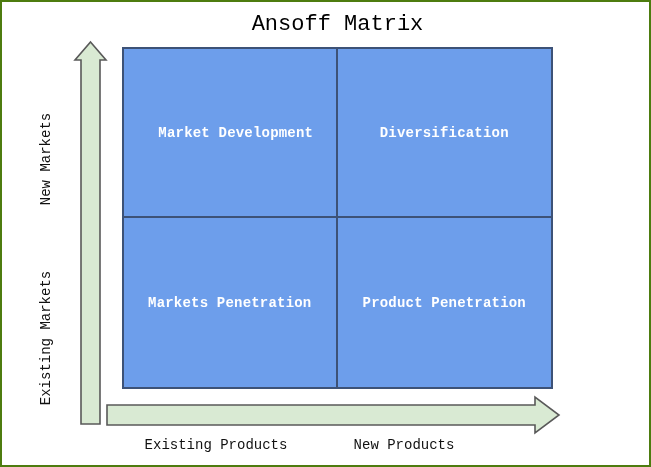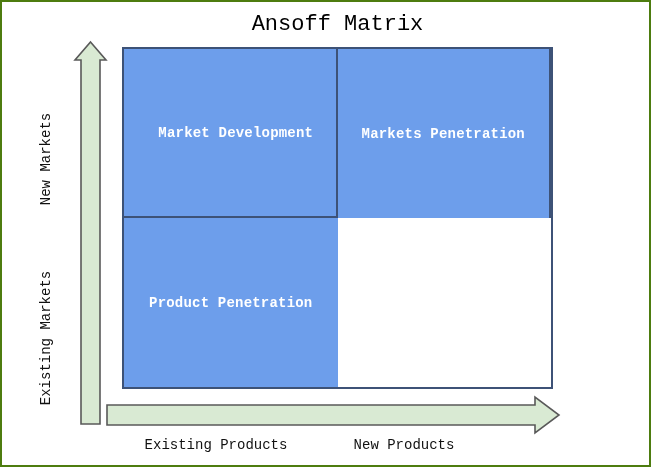--- a/index.html
+++ b/index.html
@@ -75,20 +75,23 @@
 
   <svg class="arrows" viewBox="0 0 651 467">
     <polygon points="88.5,40 104,58 98,58 98,422 79,422 79,58 73,58" fill="#d9ead3"></polygon>
     <polygon points="105,403 533,403 533,395 557,413 533,431 533,423 105,423" fill="#d9ead3"></polygon>
   </svg>
 
   <div class="matrix">
     <div class="quad tl">
       <span class="quad-label">Market Development</span>
     </div>
+    <div class="quad tr">
+      <span class="quad-label">Diversification</span>
+    </div>
     <div class="quad bl">
       <span class="quad-label">Markets Penetration</span>
     </div>
     <div class="quad br">
       <span class="quad-label">Product Penetration</span>
     </div>
   </div>
 
   <div class="axis-label vertical" style="left:44px; top:157px;">New Markets</div>
   <div class="axis-label vertical" style="left:44px; top:336px;">Existing Markets</div>

